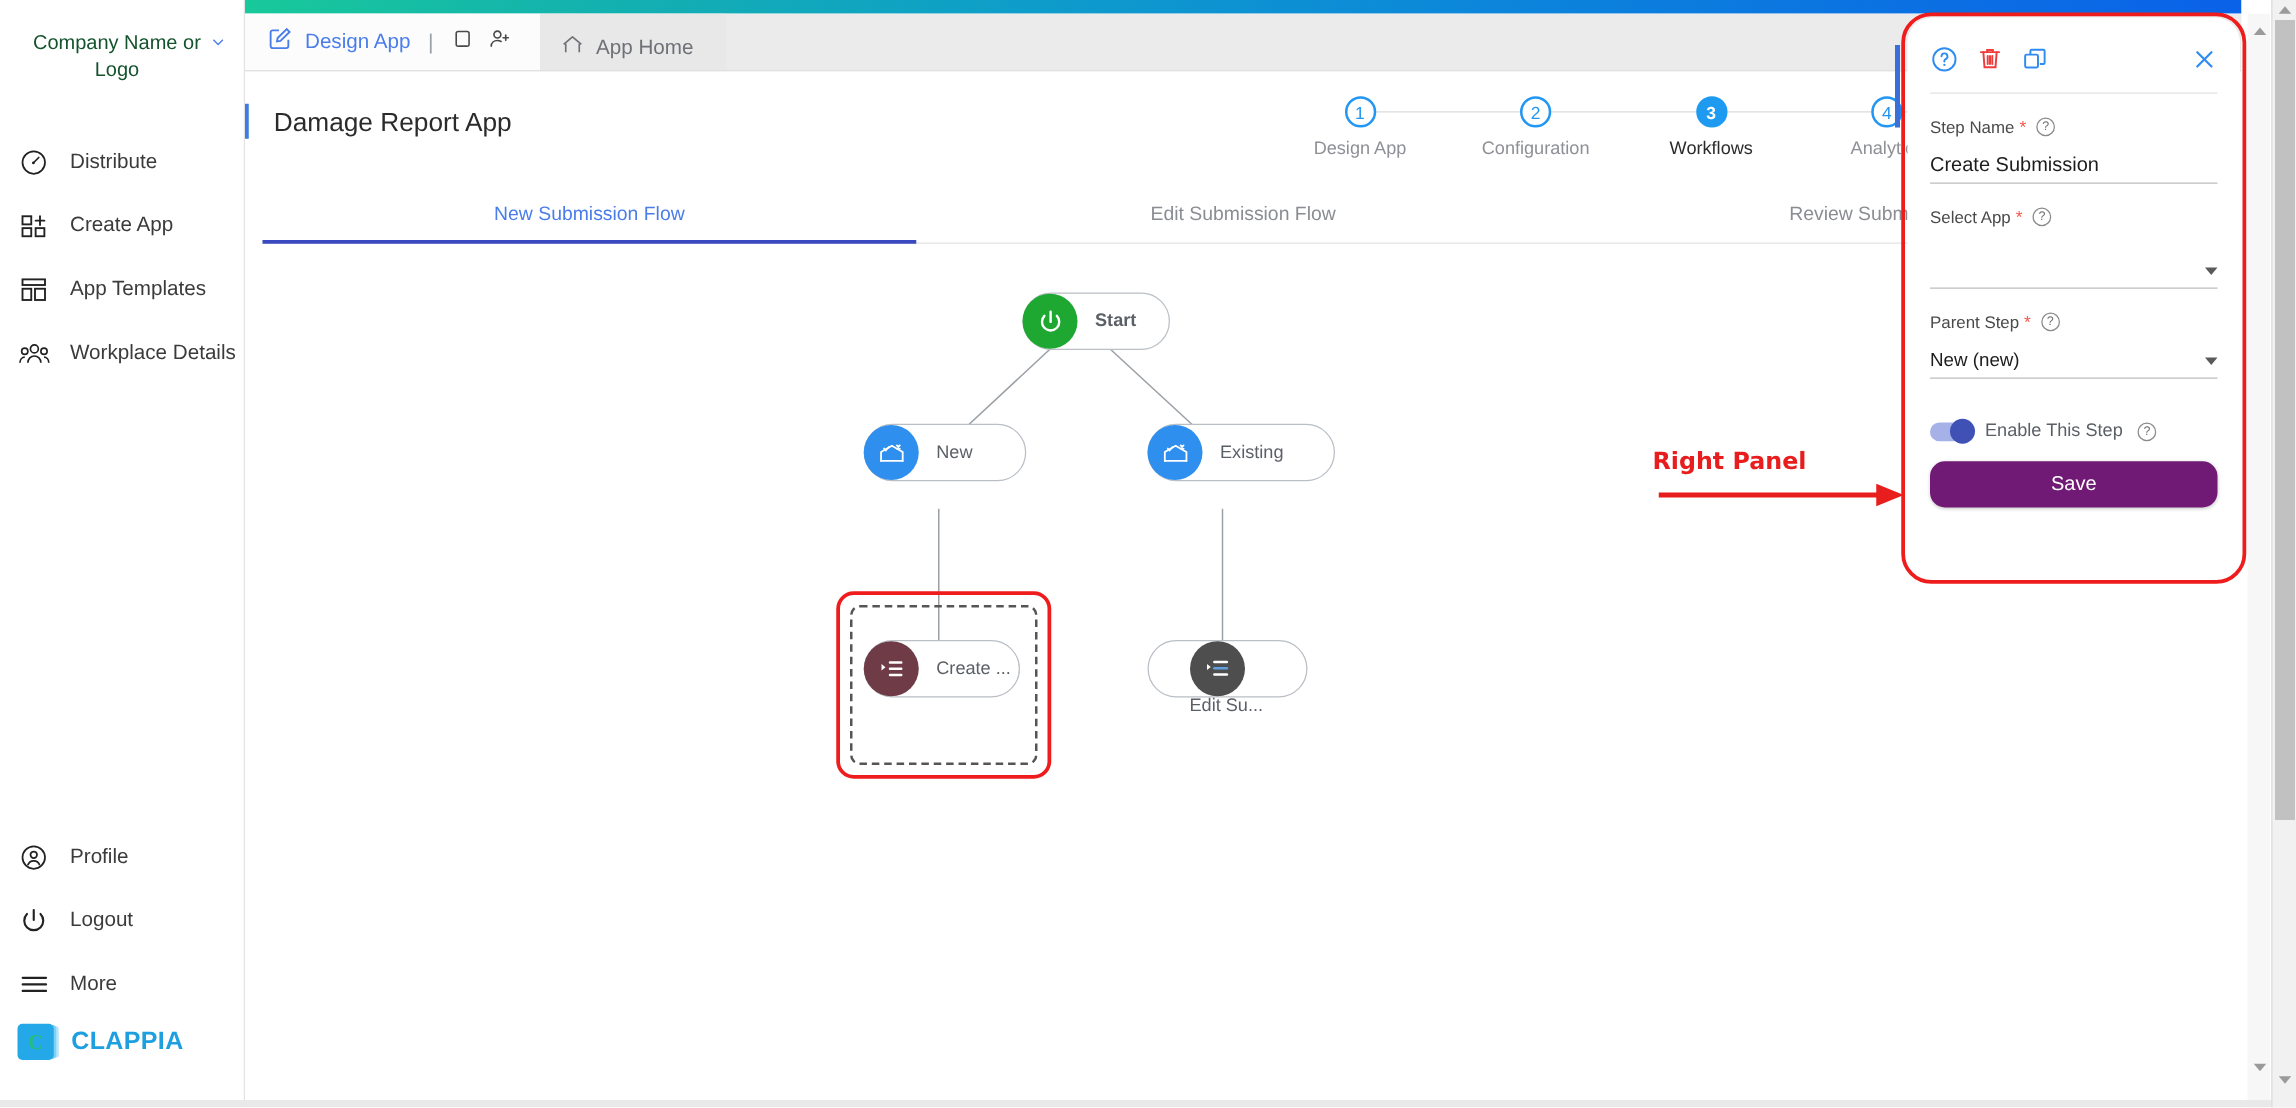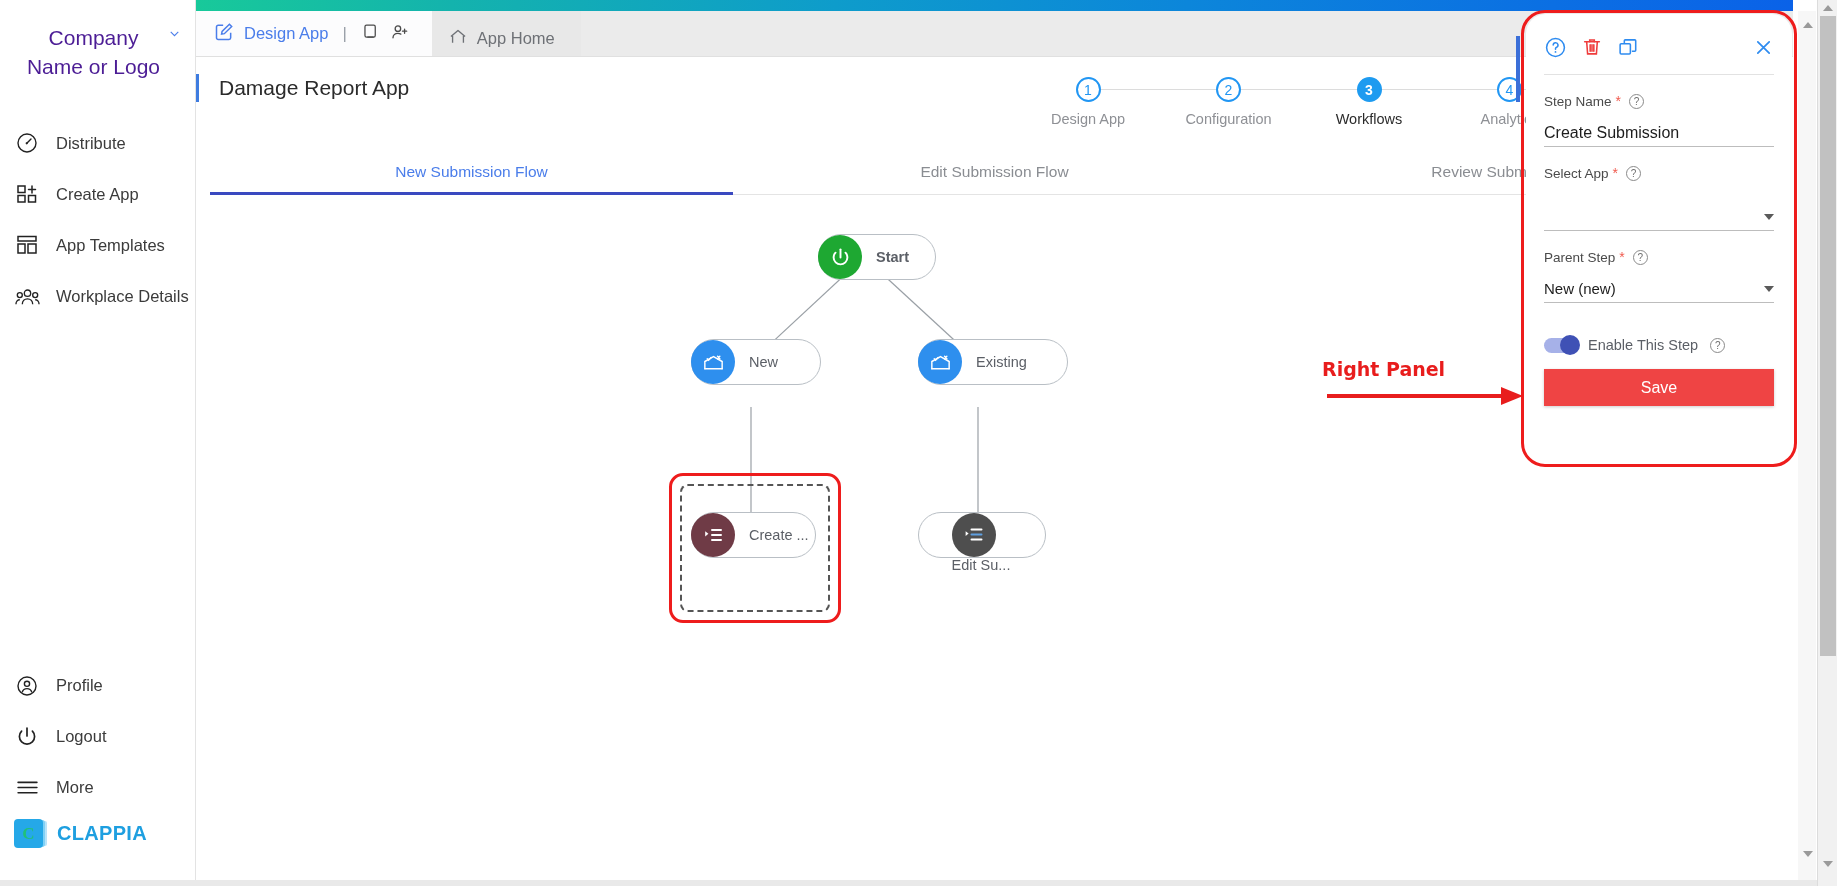--- a/index.html
+++ b/index.html
@@ -22,22 +22,22 @@
   }
 
   
   .sidebar {
     position: absolute; left: 0; top: 0; width: 196px; height: 886px;
     background: #fff;
     border-right: 1px solid #e3e3e3;
   }
   .company {
     text-align: center;
-    color: #4c1d95;
-    font-size: 21px;
+    color: #14532d;
+    font-size: 16px;
     line-height: 1.38;
     padding: 24px 30px 0 22px;
     position: relative;
     cursor: pointer;
   }
   .company .chev {
     position: absolute; right: 14px; top: 27px;
     width: 13px; height: 13px;
   }
   .nav { margin-top: 36px; }
@@ -95,21 +95,21 @@
   .ws-tab .sep { color: #9aa0a8; margin: 0 4px; font-size: 17px; }
   .ws-tab-sec {
     display: flex; align-items: center; gap: 9px;
     padding: 10px 26px 0 16px;
     background: #e8e8e8;
     color: #6e7176; font-size: 16.5px;
     cursor: pointer;
   }
 
   .apptitle-row {
-    display: flex; align-items: center;
+    display: flex; align-items: flex-end;
     height: 46px; padding-left: 0; margin-top: 8px;
   }
   .apptitle-bar { width: 3px; height: 28px; background: #3e7ce0; margin-left: 0; }
   .apptitle {
     font-size: 21px; color: #2b2b2b; margin-left: 20px;
   }
 
   
   .stepper {
     position: relative;
@@ -256,22 +256,22 @@
   .toggle .knob {
     position: absolute; right: -2px; top: -2.5px;
     width: 20px; height: 20px; border-radius: 50%;
     background: #3f51b5;
   }
   .toggle-label { font-size: 14.5px; color: #5b5f66; }
 
   .savebtn {
     margin-top: 16px;
     height: 37px;
-    background: #ef4444;
-    border-radius: 0;
+    background: #701a75;
+    border-radius: 12px;
     color: #fff; font-size: 16px;
     display: flex; align-items: center; justify-content: center;
     cursor: pointer;
     box-shadow: 0 1px 3px rgba(0,0,0,.2);
   }
 
   
   .rp-edge {
     position: absolute; left: 1516px; top: 36px; width: 4px; height: 66px;
     background: #3b6fd8; z-index: 33;

